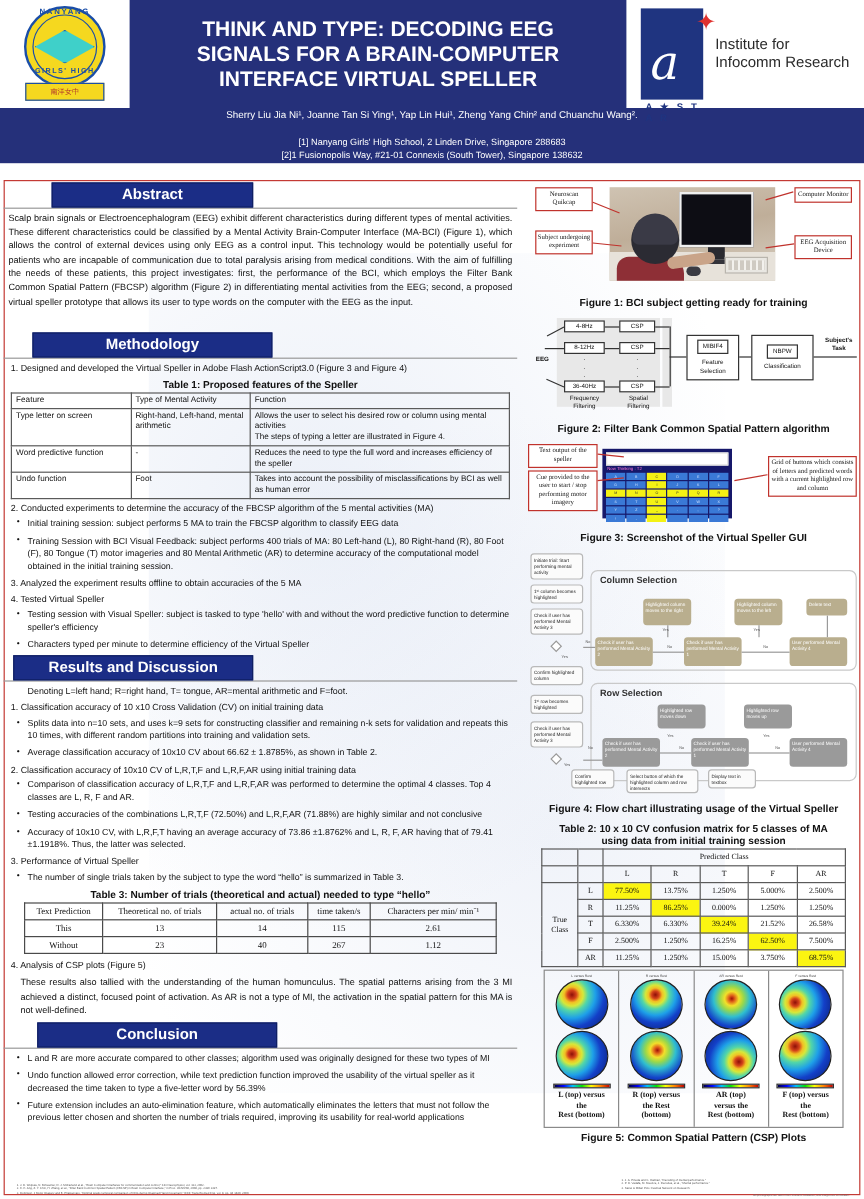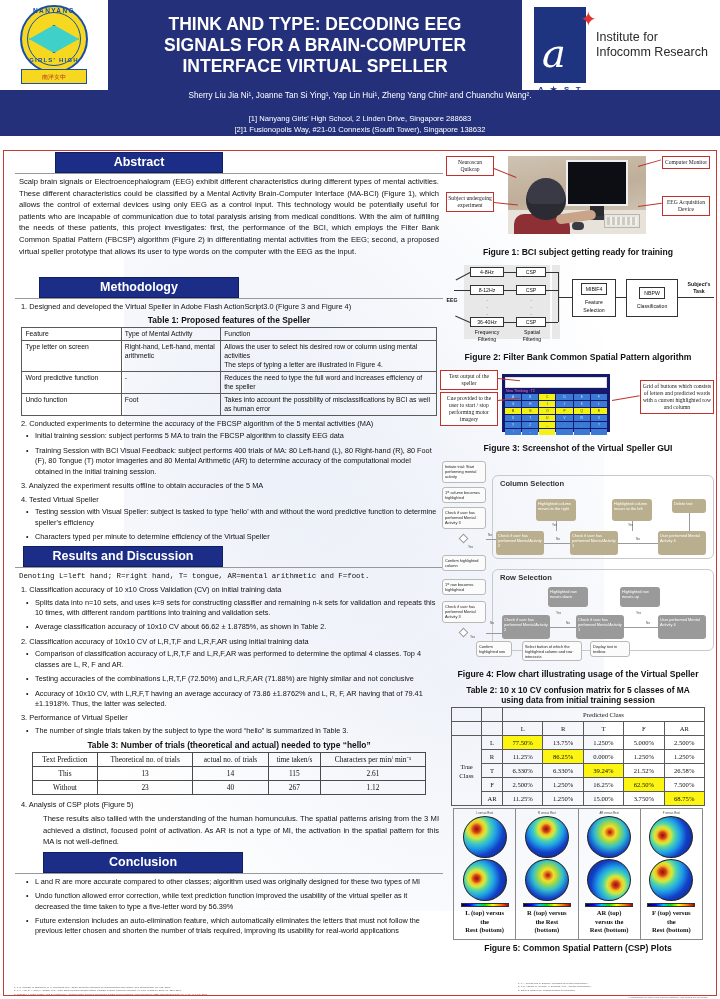--- a/index.html
+++ b/index.html
@@ -90,21 +90,21 @@
     border:1.6px solid #c43a34; background:#ffffff;
   }
   .wm {
     position:absolute; left:120px; top:60px; width:480px; height:700px;
     background:
       radial-gradient(circle at 30% 30%, rgba(200,212,235,.35), rgba(255,255,255,0) 60%),
       radial-gradient(circle at 70% 70%, rgba(205,215,236,.30), rgba(255,255,255,0) 60%);
     pointer-events:none;
   }
 
-  .col-left { position:absolute; left:15px; top:152px; width:428px; }
+  .col-left { position:absolute; left:3px; top:152px; width:428px; }
   .col-right { position:absolute; left:440px; top:152px; width:276px; }
 
   
   .banner {
     display:inline-block; background:#1b2d86; color:#ffffff; font-weight:bold;
     font-size:12.5px; padding:2px 0 3px 0; text-align:center;
     border:1px solid #0f1f63;
   }
   .banner-wrap { width:100%; border-bottom:1px solid #999; margin-bottom:2px; }
   .b-abstract { width:168px; margin-left:40px; }
@@ -335,21 +335,21 @@
   <div class="numitem">3. Analyzed the experiment results offline to obtain accuracies of the 5 MA</div>
   <div class="numitem">4. Tested Virtual Speller</div>
   <ul class="bullets" id="m-b4">
       <li>Testing session with Visual Speller: subject is tasked to type 'hello' with and without the word predictive function to determine speller's efficiency</li>
       <li>Characters typed per minute to determine efficiency of the Virtual Speller</li>
     </ul>
 
   <div class="banner-wrap" style="margin-top:2px;">
     <div class="banner b-results">Results and Discussion</div>
   </div>
-  <div class="numitem" style="margin-left:4px;font-family:Liberation Mono, monospace;">Denoting L=left hand; R=right hand, T= tongue, AR=mental arithmetic and F=foot.</div>
+  <div class="numitem" style="margin-left:20px;">Denoting L=left hand; R=right hand, T= tongue, AR=mental arithmetic and F=foot.</div>
   <div class="numitem">1. Classification accuracy of 10 x10 Cross Validation (CV) on initial training data</div>
   <ul class="bullets" id="r-b1">
       <li>Splits data into n=10 sets, and uses k=9 sets for constructing classifier and remaining n-k sets for validation and repeats this 10 times, with different random partitions into training and validation sets.</li>
       <li>Average classification accuracy of 10x10 CV about 66.62 ± 1.8785%, as shown in Table 2.</li>
     </ul>
   <div class="numitem">2. Classification accuracy of 10x10 CV of L,R,T,F and L,R,F,AR using initial training data</div>
   <ul class="bullets" id="r-b2">
       <li>Comparison of classification accuracy of L,R,T,F and L,R,F,AR was performed to determine the optimal 4 classes. Top 4 classes are L, R, F and AR.</li>
       <li>Testing accuracies of the combinations L,R,T,F (72.50%) and L,R,F,AR (71.88%) are highly similar and not conclusive</li>
       <li>Accuracy of 10x10 CV, with L,R,F,T having an average accuracy of 73.86 ±1.8762% and L, R, F, AR having that of 79.41 ±1.1918%. Thus, the latter was selected.</li>
@@ -378,21 +378,21 @@
         <tr>
           <td>Without</td>
           <td>23</td>
           <td>40</td>
           <td>267</td>
           <td>1.12</td>
         </tr>
       </tbody>
   </table>
   <div class="numitem" style="margin-top:5px;">4. Analysis of CSP plots (Figure 5)</div>
-  <div class="para" style="margin-left:28px;">These results also tallied with the understanding of the human homunculus. The spatial patterns arising from the 3 MI achieved a distinct, focused point of activation. As AR is not a type of MI, the activation in the spatial pattern for this MA is not well-defined.</div>
+  <div class="para" style="margin-left:14px;">These results also tallied with the understanding of the human homunculus. The spatial patterns arising from the 3 MI achieved a distinct, focused point of activation. As AR is not a type of MI, the activation in the spatial pattern for this MA is not well-defined.</div>
 
   <div class="banner-wrap" style="margin-top:4px;">
     <div class="banner b-conclusion">Conclusion</div>
   </div>
   <ul class="bullets" id="c-b" style="margin-top:3px;">
       <li>L and R are more accurate compared to other classes; algorithm used was originally designed for these two types of MI</li>
       <li>Undo function allowed error correction, while text prediction function improved the usability of the virtual speller as it decreased the time taken to type a five-letter word by 56.39%</li>
       <li>Future extension includes an auto-elimination feature, which automatically eliminates the letters that must not follow the previous letter chosen and shorten the number of trials required, improving its usability for real-world applications</li>
     </ul>
 </div>

